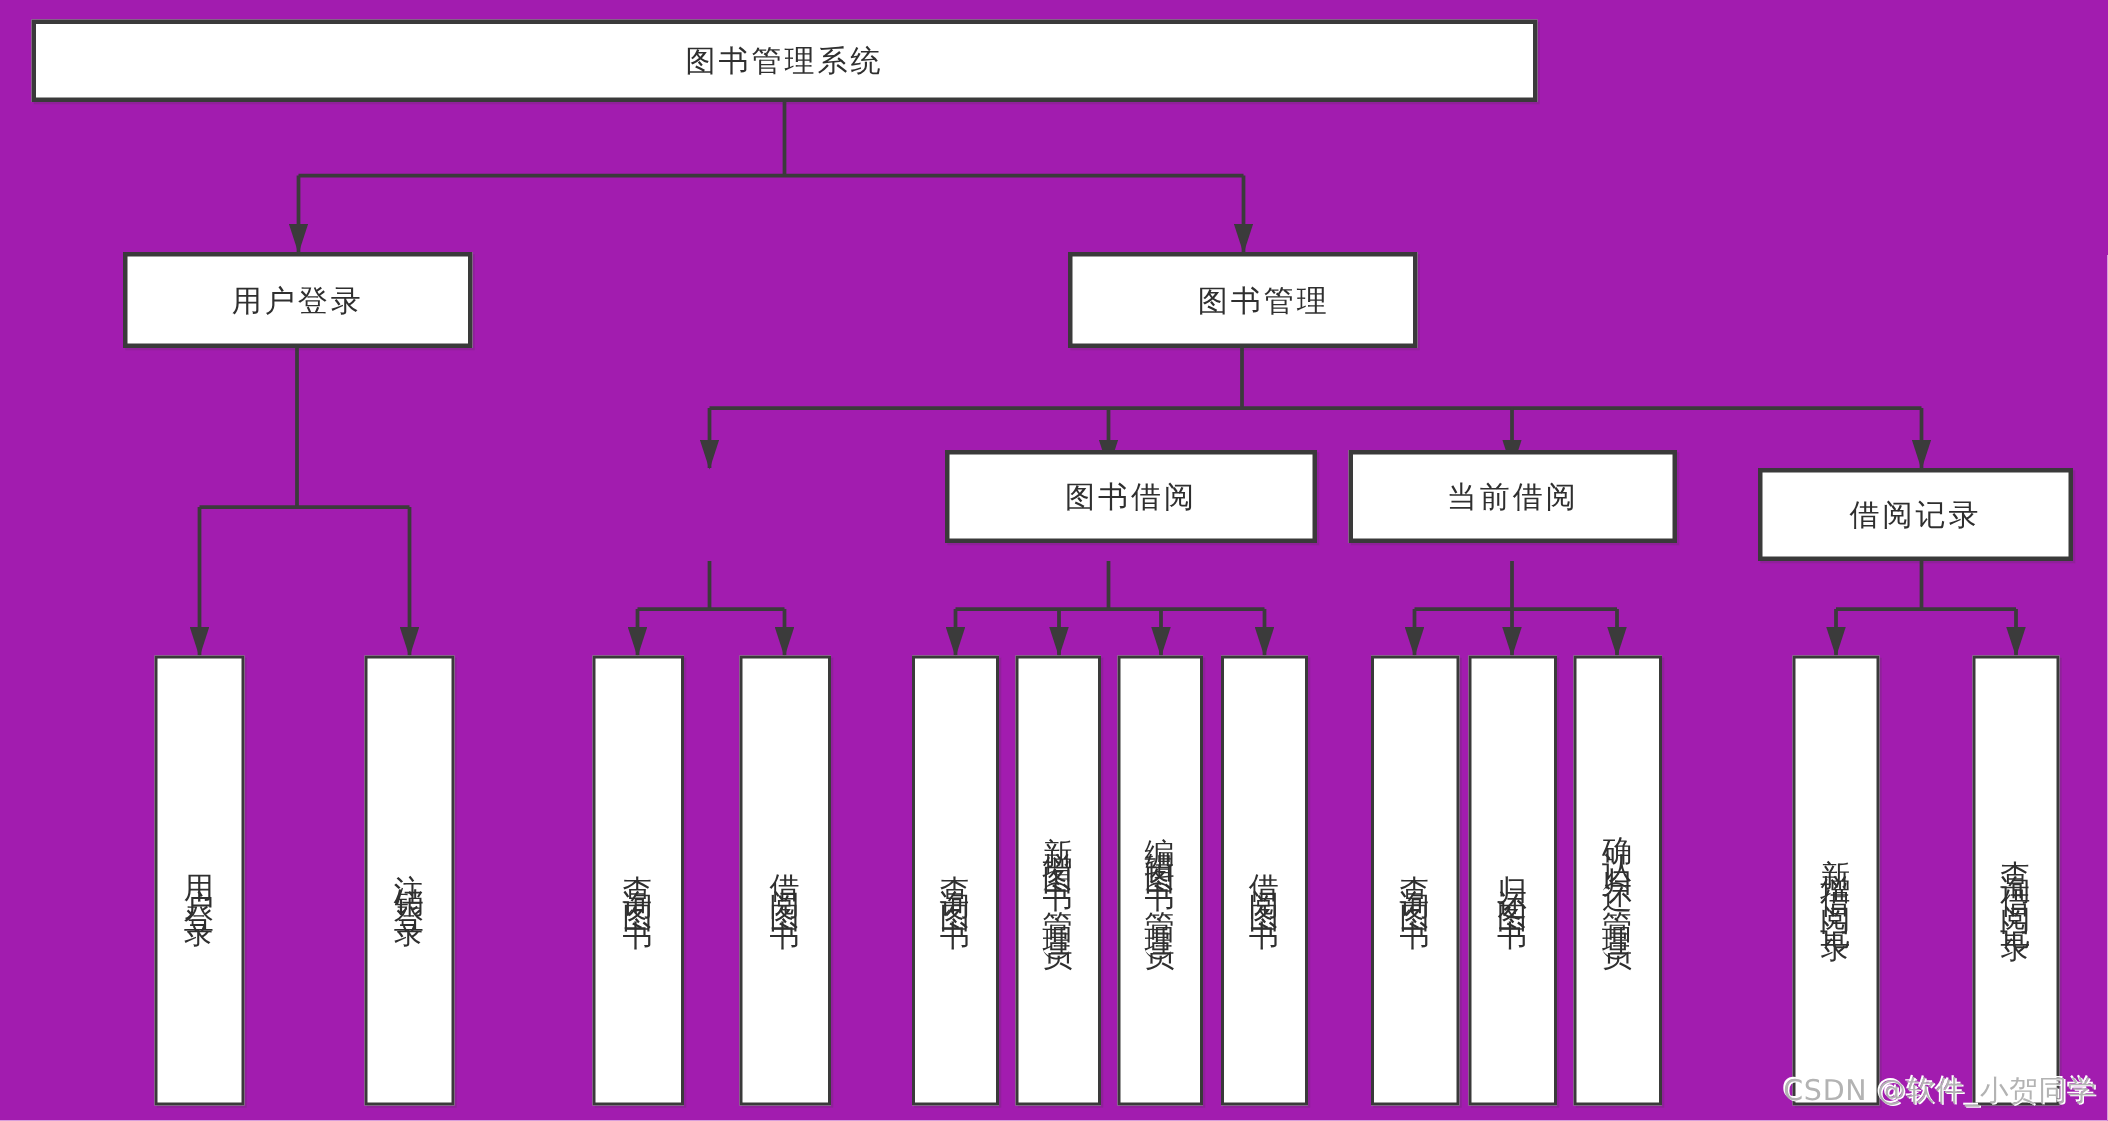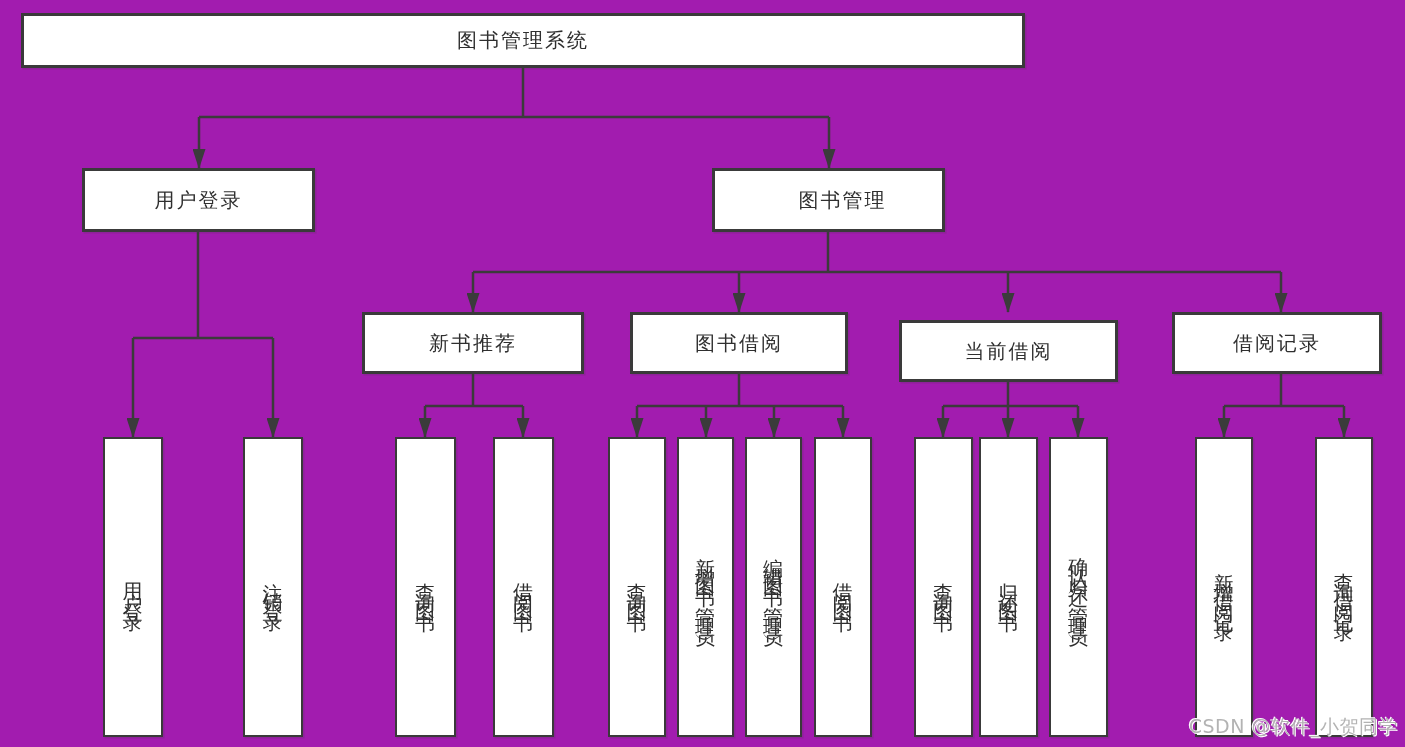--- a/index.html
+++ b/index.html
@@ -57,22 +57,22 @@
     text-shadow: 1px 1px 0 #ffffff, -1px -1px 0 #ffffff;
     z-index: 5;
     margin-left: 48px;
   }
 
   
   #n-root      { left: 21px;   top: 13px;  width: 1004px; height: 55px; }
   #n-login     { left: 82px;   top: 168px; width: 233px;  height: 64px; }
   #n-mgmt      { left: 712px;  top: 168px; width: 233px;  height: 64px; padding-left: 28px; }
   #n-rec       { left: 362px;  top: 312px; width: 222px;  height: 62px; }
-  #n-borrow    { left: 630px;  top: 312px; width: 218px;  height: 62px; }
-  #n-current   { left: 899px;  top: 320px; width: 219px;  height: 62px; text-align: center; }
+  #n-borrow    { left: 630px;  top: 300px; width: 248px;  height: 62px; }
+  #n-current   { left: 899px;  top: 300px; width: 219px;  height: 62px; text-align: center; }
   #n-records   { left: 1172px; top: 312px; width: 210px;  height: 62px; }
 
   #l-a1 { left: 103px;  top: 437px; width: 60px; height: 300px; }
   #l-a2 { left: 243px;  top: 437px; width: 60px; height: 300px; }
   #l-b1 { left: 395px;  top: 437px; width: 61px; height: 300px; }
   #l-b2 { left: 493px;  top: 437px; width: 61px; height: 300px; }
   #l-c1 { left: 608px;  top: 437px; width: 58px; height: 300px; }
   #l-c2 { left: 677px;  top: 437px; width: 57px; height: 300px; }
   #l-c3 { left: 745px;  top: 437px; width: 57px; height: 300px; }
   #l-c4 { left: 814px;  top: 437px; width: 58px; height: 300px; }
@@ -141,23 +141,20 @@
     <span>图书管理系统</span>
   </div>
 
   <div class="node" id="n-login">
     <span>用户登录</span>
   </div>
   <div class="node" id="n-mgmt">
     <span>图书管理</span>
   </div>
 
-  <div class="node" id="n-rec">
-    <span>新书推荐</span>
-  </div>
   <div class="node" id="n-borrow">
     <span>图书借阅</span>
   </div>
   <div class="node" id="n-current">
     <span>当前借阅</span>
   </div>
   <div class="node" id="n-records">
     <span>借阅记录</span>
   </div>
 

